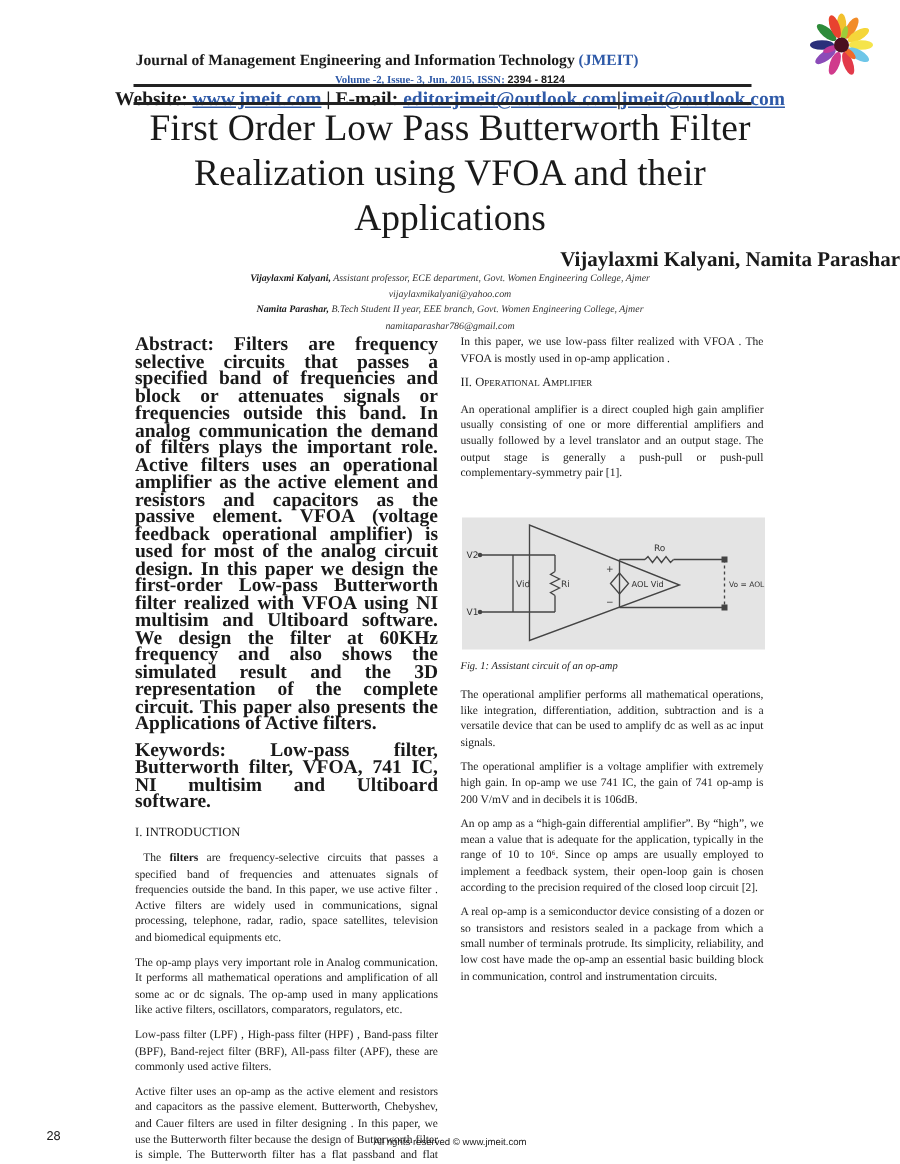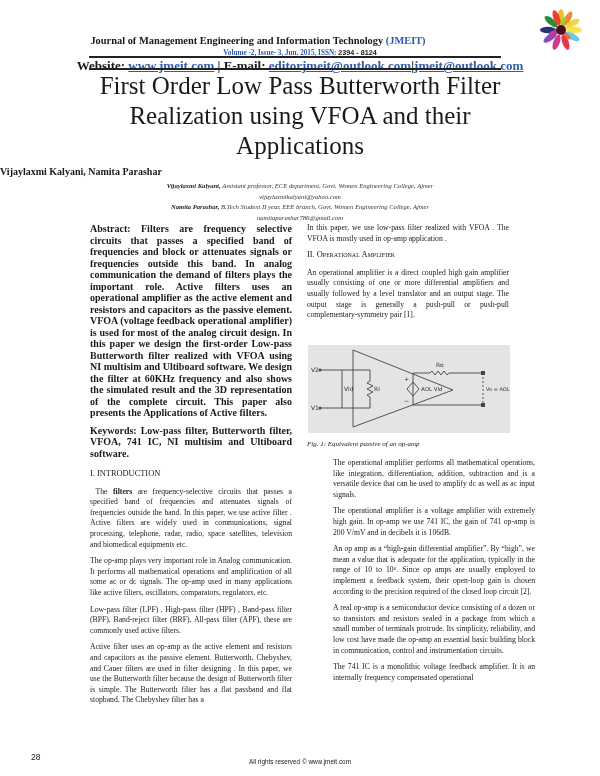--- a/index.html
+++ b/index.html
@@ -8,27 +8,27 @@
   .hdr-journal { left:0; width:516px; top:35px; text-align:center; font-size:10.4px; font-weight:bold; }
   .hdr-journal .acr { color:#2f5aa8; }
   .hdr-vol { left:0; width:600px; top:48px; text-align:center; font-size:7.2px; color:#2f5aa8; font-weight:bold; }
   .hdr-vol .issn { color:#1a1a1a; font-family:"Liberation Sans", sans-serif; }
   .rule1 { left:89px; width:412px; top:56px; height:1.5px; background:#222; }
   .hdr-web { left:0; width:600px; top:58px; text-align:center; font-size:13px; font-weight:bold; }
   .hdr-web a { color:#2f5aa8; text-decoration:underline; }
   .rule2 { left:89px; width:412px; top:68px; height:1.5px; background:#222; }
   .logo { left:537px; top:6px; width:48px; height:48px; }
   .title { left:90px; width:420px; top:71px; text-align:center; font-size:25px; line-height:30px; }
-  .authors { left:0; width:600px; top:166px; text-align:left; font-size:10px; font-weight:bold; }
+  .authors { left:0; width:600px; top:166px; text-align:right; font-size:14px; font-weight:bold; }
   .affil { left:100px; width:400px; top:181px; text-align:center; font-size:6.6px; font-style:italic; line-height:10.5px; color:#333; }
   .affil b { font-style:italic; color:#1a1a1a; }
   .col { font-size:7.7px; line-height:10.6px; text-align:justify; }
   .colL { left:90px; width:202px; }
   .colR { left:307px; width:202px; }
-  .bold { font-weight:bold; font-size:10px; line-height:11.5px; }
+  .bold { font-weight:bold; font-size:13px; line-height:11.5px; }
   p { margin:0 0 6px 0; }
   .sec { font-size:8.4px; margin:0 0 7px 0; }
   .smallcaps { font-variant:small-caps; }
   .fig { left:308px; top:345px; width:202px; height:88px; background:#e4e4e4; }
   .figcap { left:307px; top:440px; font-size:7px; font-style:italic; }
   .footer { left:0; width:600px; top:758px; text-align:center; font-size:6.4px; font-family:"Liberation Sans", sans-serif; }
   .pageno { left:31px; top:752px; font-size:8.5px; font-family:"Liberation Sans", sans-serif; }
 </style>
 </head>
 <body>
@@ -129,24 +129,23 @@
       <text x="36" y="46">Vid</text>
       <text x="66" y="46">Ri</text>
       <text x="128" y="22">Ro</text>
       <text x="96" y="36">+</text>
       <text x="96" y="58">−</text>
       <text x="113" y="46" font-size="5.5">AOL Vid</text>
       <text x="178" y="46" font-size="5">Vo = AOL Vid</text>
     </g>
   </svg>
 </div>
-<div class="abs figcap">Fig. 1: Equivalent passive of an op-amp</div>
+<div class="abs figcap">Fig. 1: Assistant circuit of an op-amp</div>
 
-<div class="abs col colR" style="top:458px;margin-left:26px;">
+<div class="abs col colR" style="top:458px;">
   <p>The operational amplifier performs all mathematical operations, like integration, differentiation, addition, subtraction and is a versatile device that can be used to amplify dc as well as ac input signals.</p>
   <p>The operational amplifier is a voltage amplifier with extremely high gain. In op-amp we use 741 IC, the gain of 741 op-amp is 200 V/mV and in decibels it is 106dB.</p>
   <p>An op amp as a “high-gain differential amplifier”. By “high”, we mean a value that is adequate for the application, typically in the range of 10 to 10⁶. Since op amps are usually employed to implement a feedback system, their open-loop gain is chosen according to the precision required of the closed loop circuit [2].</p>
   <p>A real op-amp is a semiconductor device consisting of a dozen or so transistors and resistors sealed in a package from which a small number of terminals protrude. Its simplicity, reliability, and low cost have made the op-amp an essential basic building block in communication, control and instrumentation circuits.</p>
-  <p>The 741 IC is a monolithic voltage feedback amplifier. It is an internally frequency compensated operational</p>
 </div>
 
 <div class="abs footer">All rights reserved © www.jmeit.com</div>
 <div class="abs pageno">28</div>
 
 </body></html>

